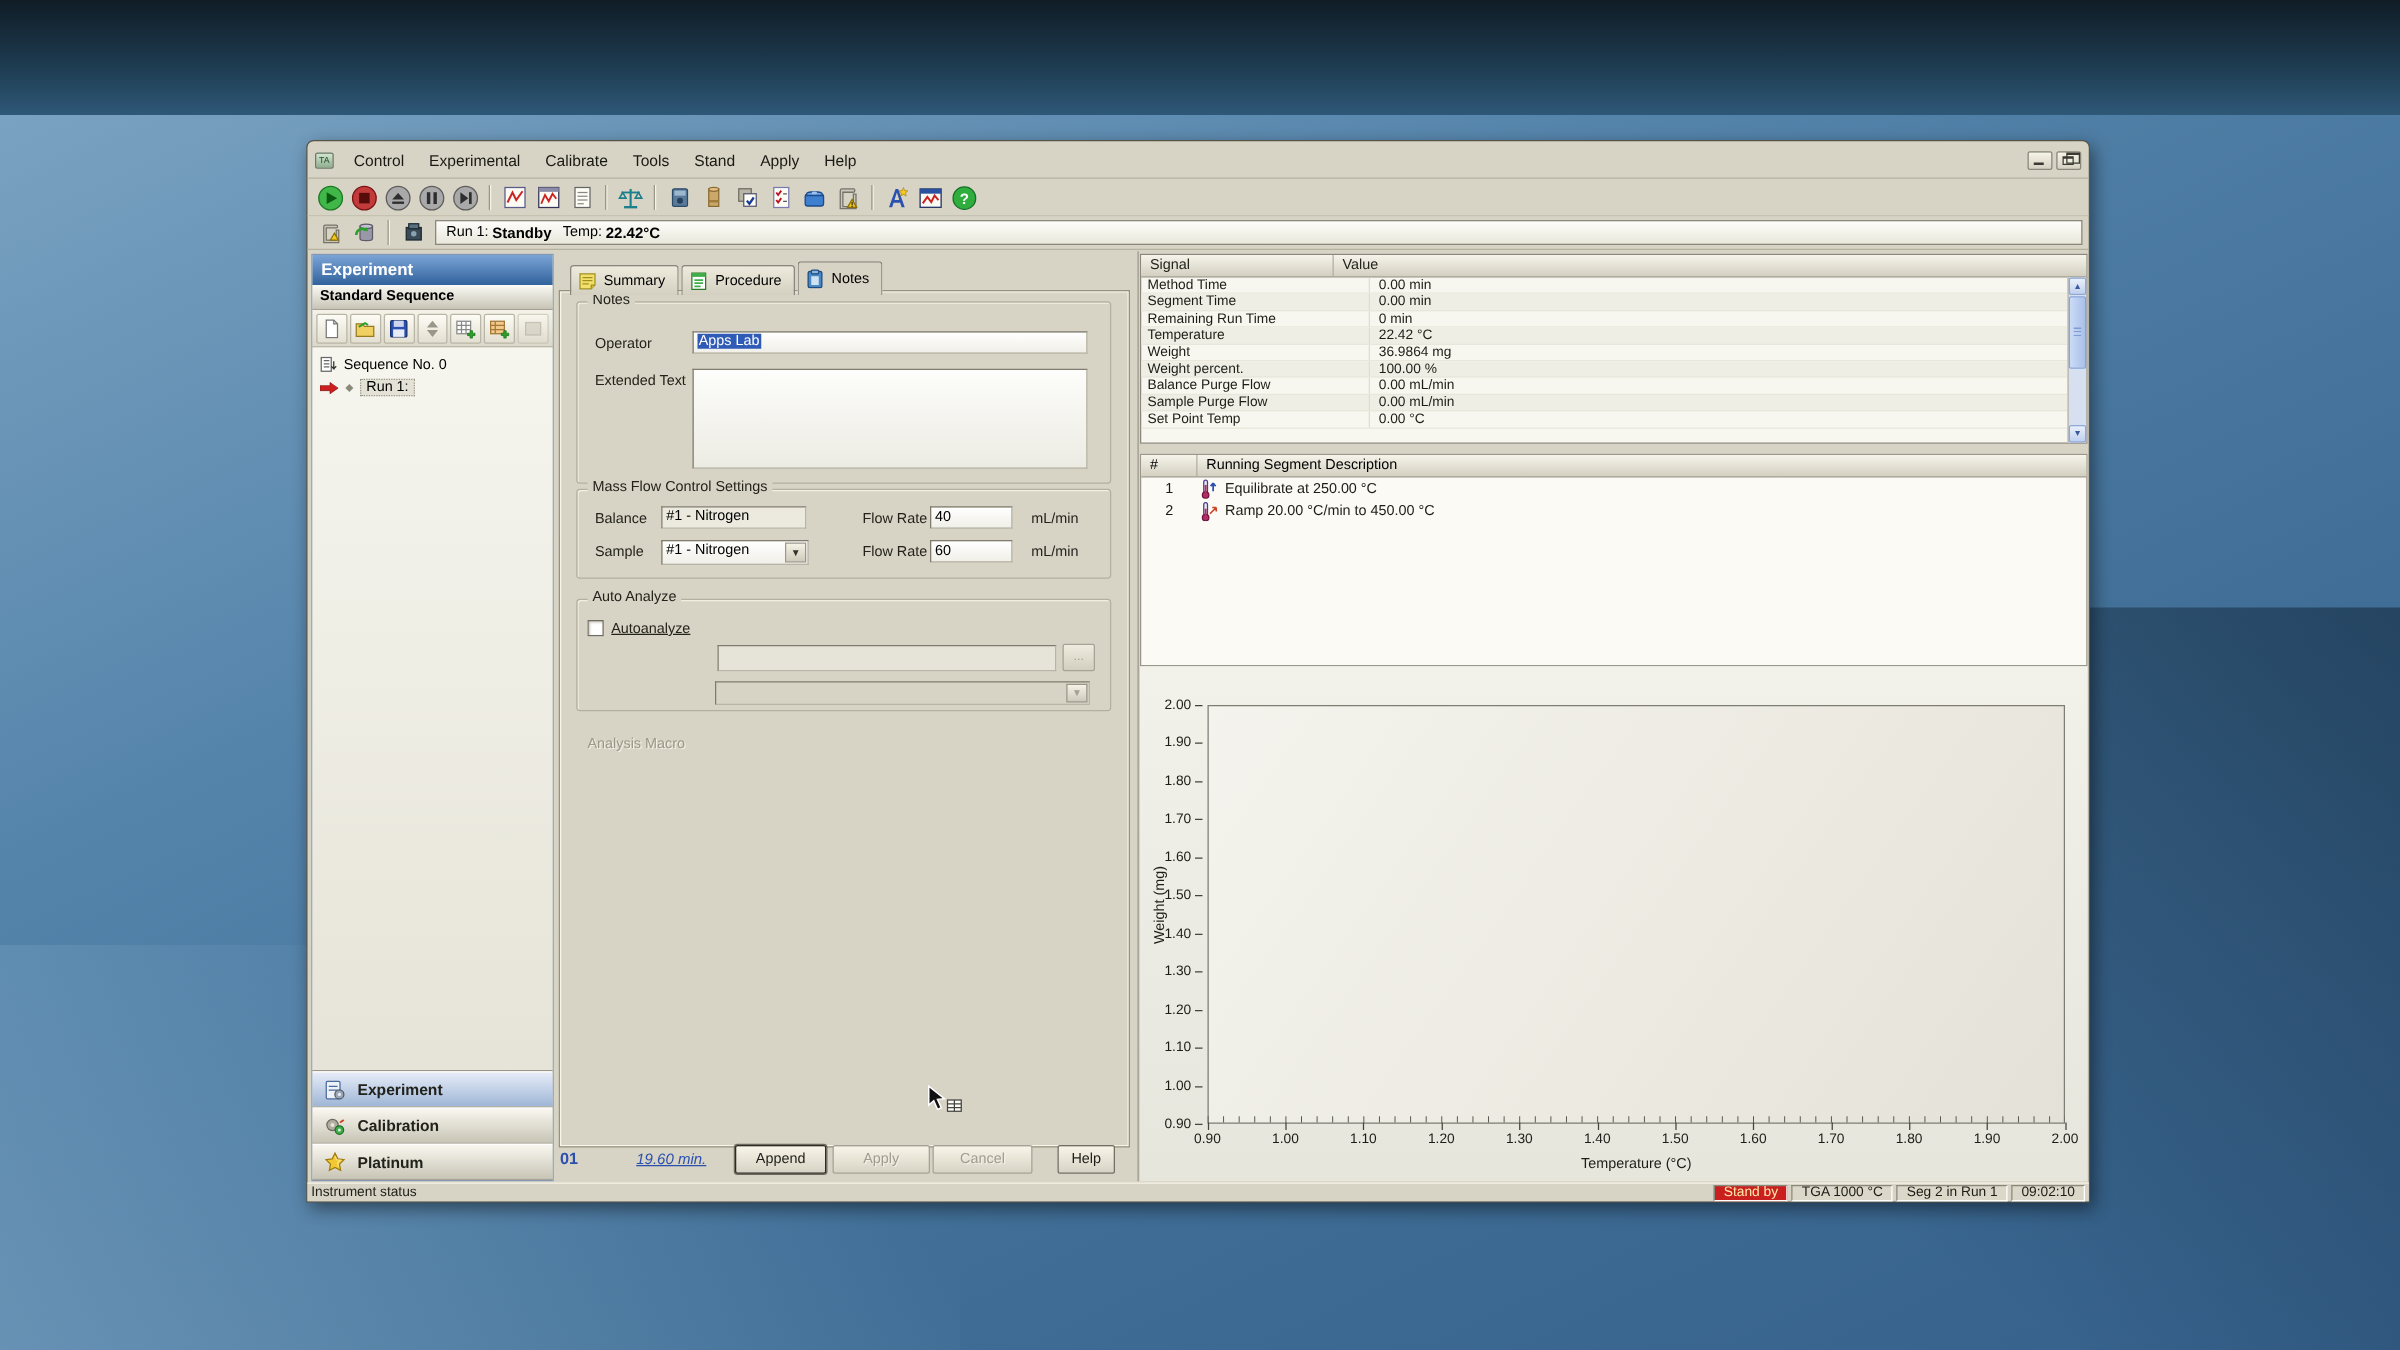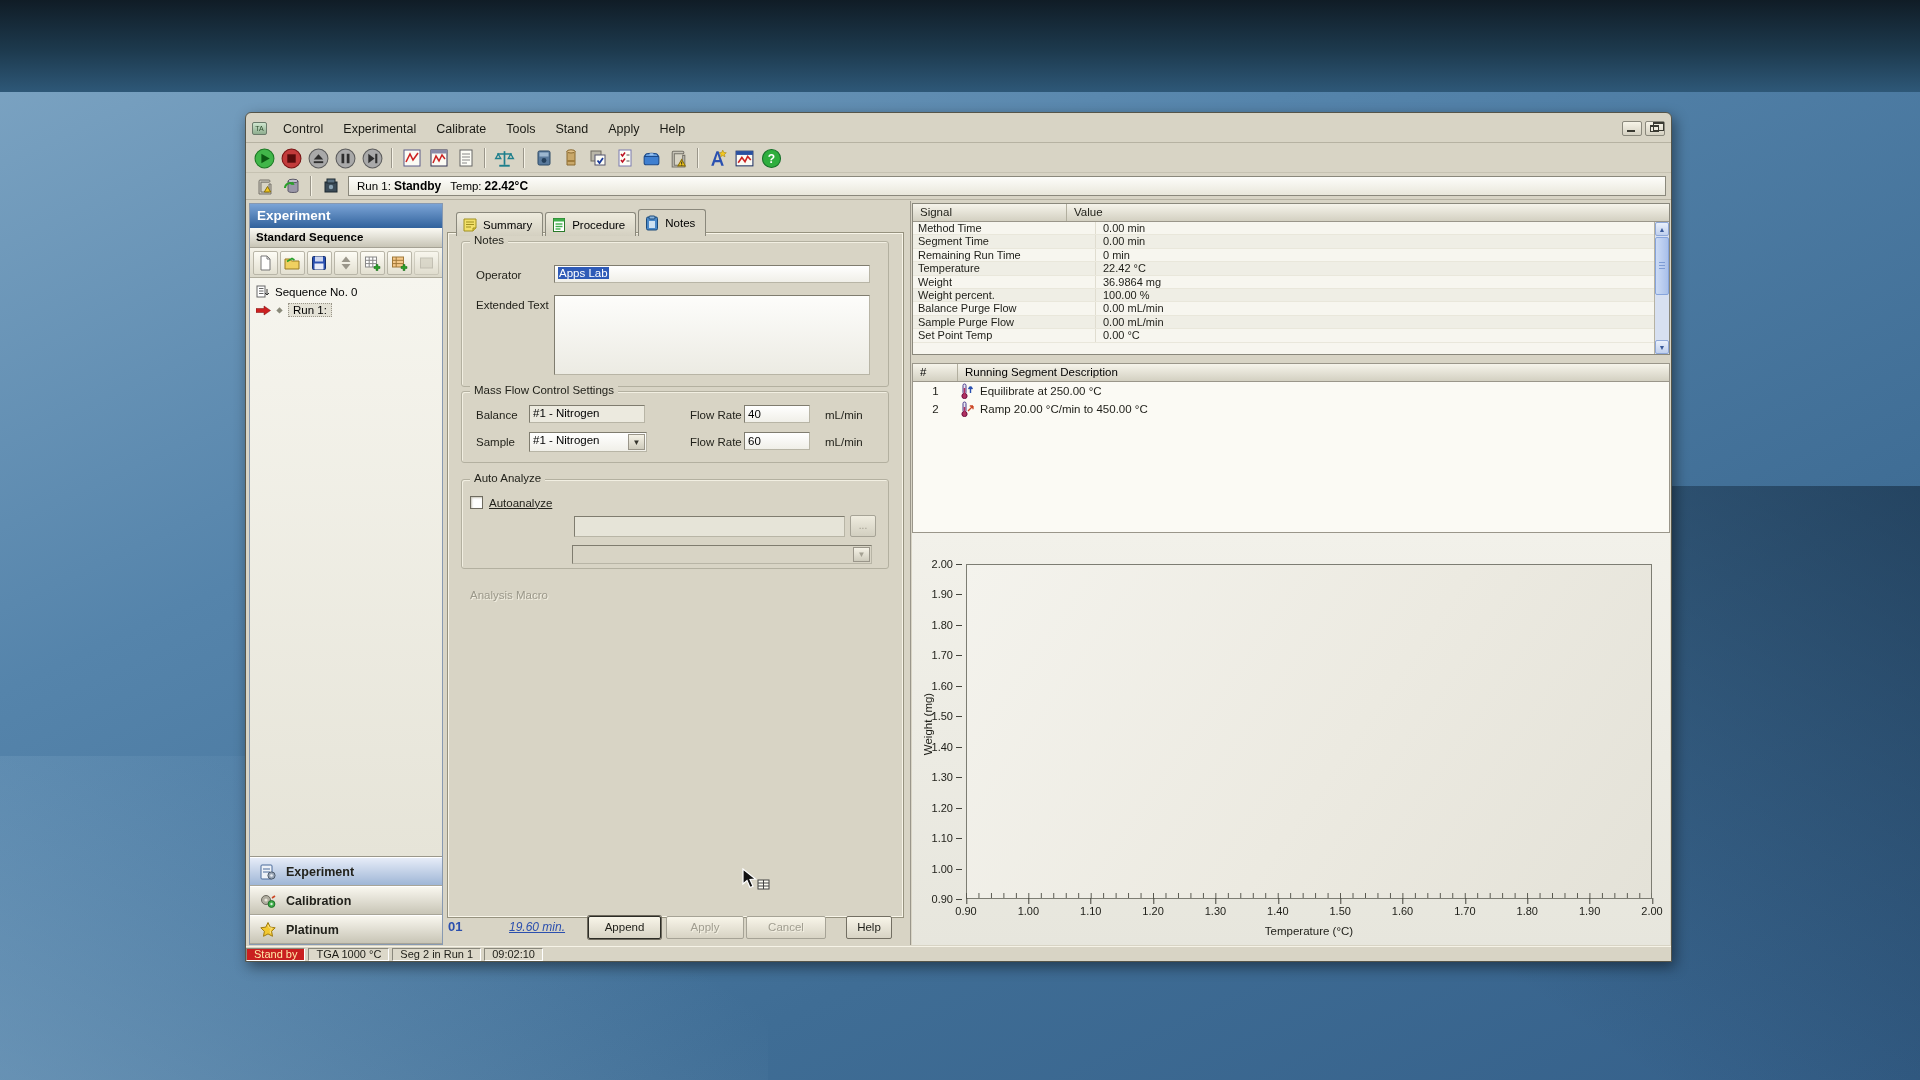--- a/index.html
+++ b/index.html
@@ -624,20 +624,21 @@
             <span class="xtick">1.90</span>
             <span class="xtick">2.00</span>
           </div>
         <div class="xlabel">Temperature (°C)</div>
         <div class="ylabel">Weight (mg)</div>
       </div>
     </div>
   </div>
 
   <div class="statusbar">
+    <div class="st-left">Instrument status</div>
     <div class="st-cell standby">Stand by</div>
     <div class="st-cell">TGA 1000 °C</div>
     <div class="st-cell">Seg 2 in Run 1</div>
     <div class="st-cell">09:02:10</div>
   </div>
 </div>
 
 <div class="cursor">
   <svg width="30" height="26" viewBox="0 0 30 26">
       <path d="M1 1l0 15 4-3.5 3 7 3-1.3-3-6.7 5.5-.5z" fill="#111" stroke="#fff" stroke-width="1.2"></path>

